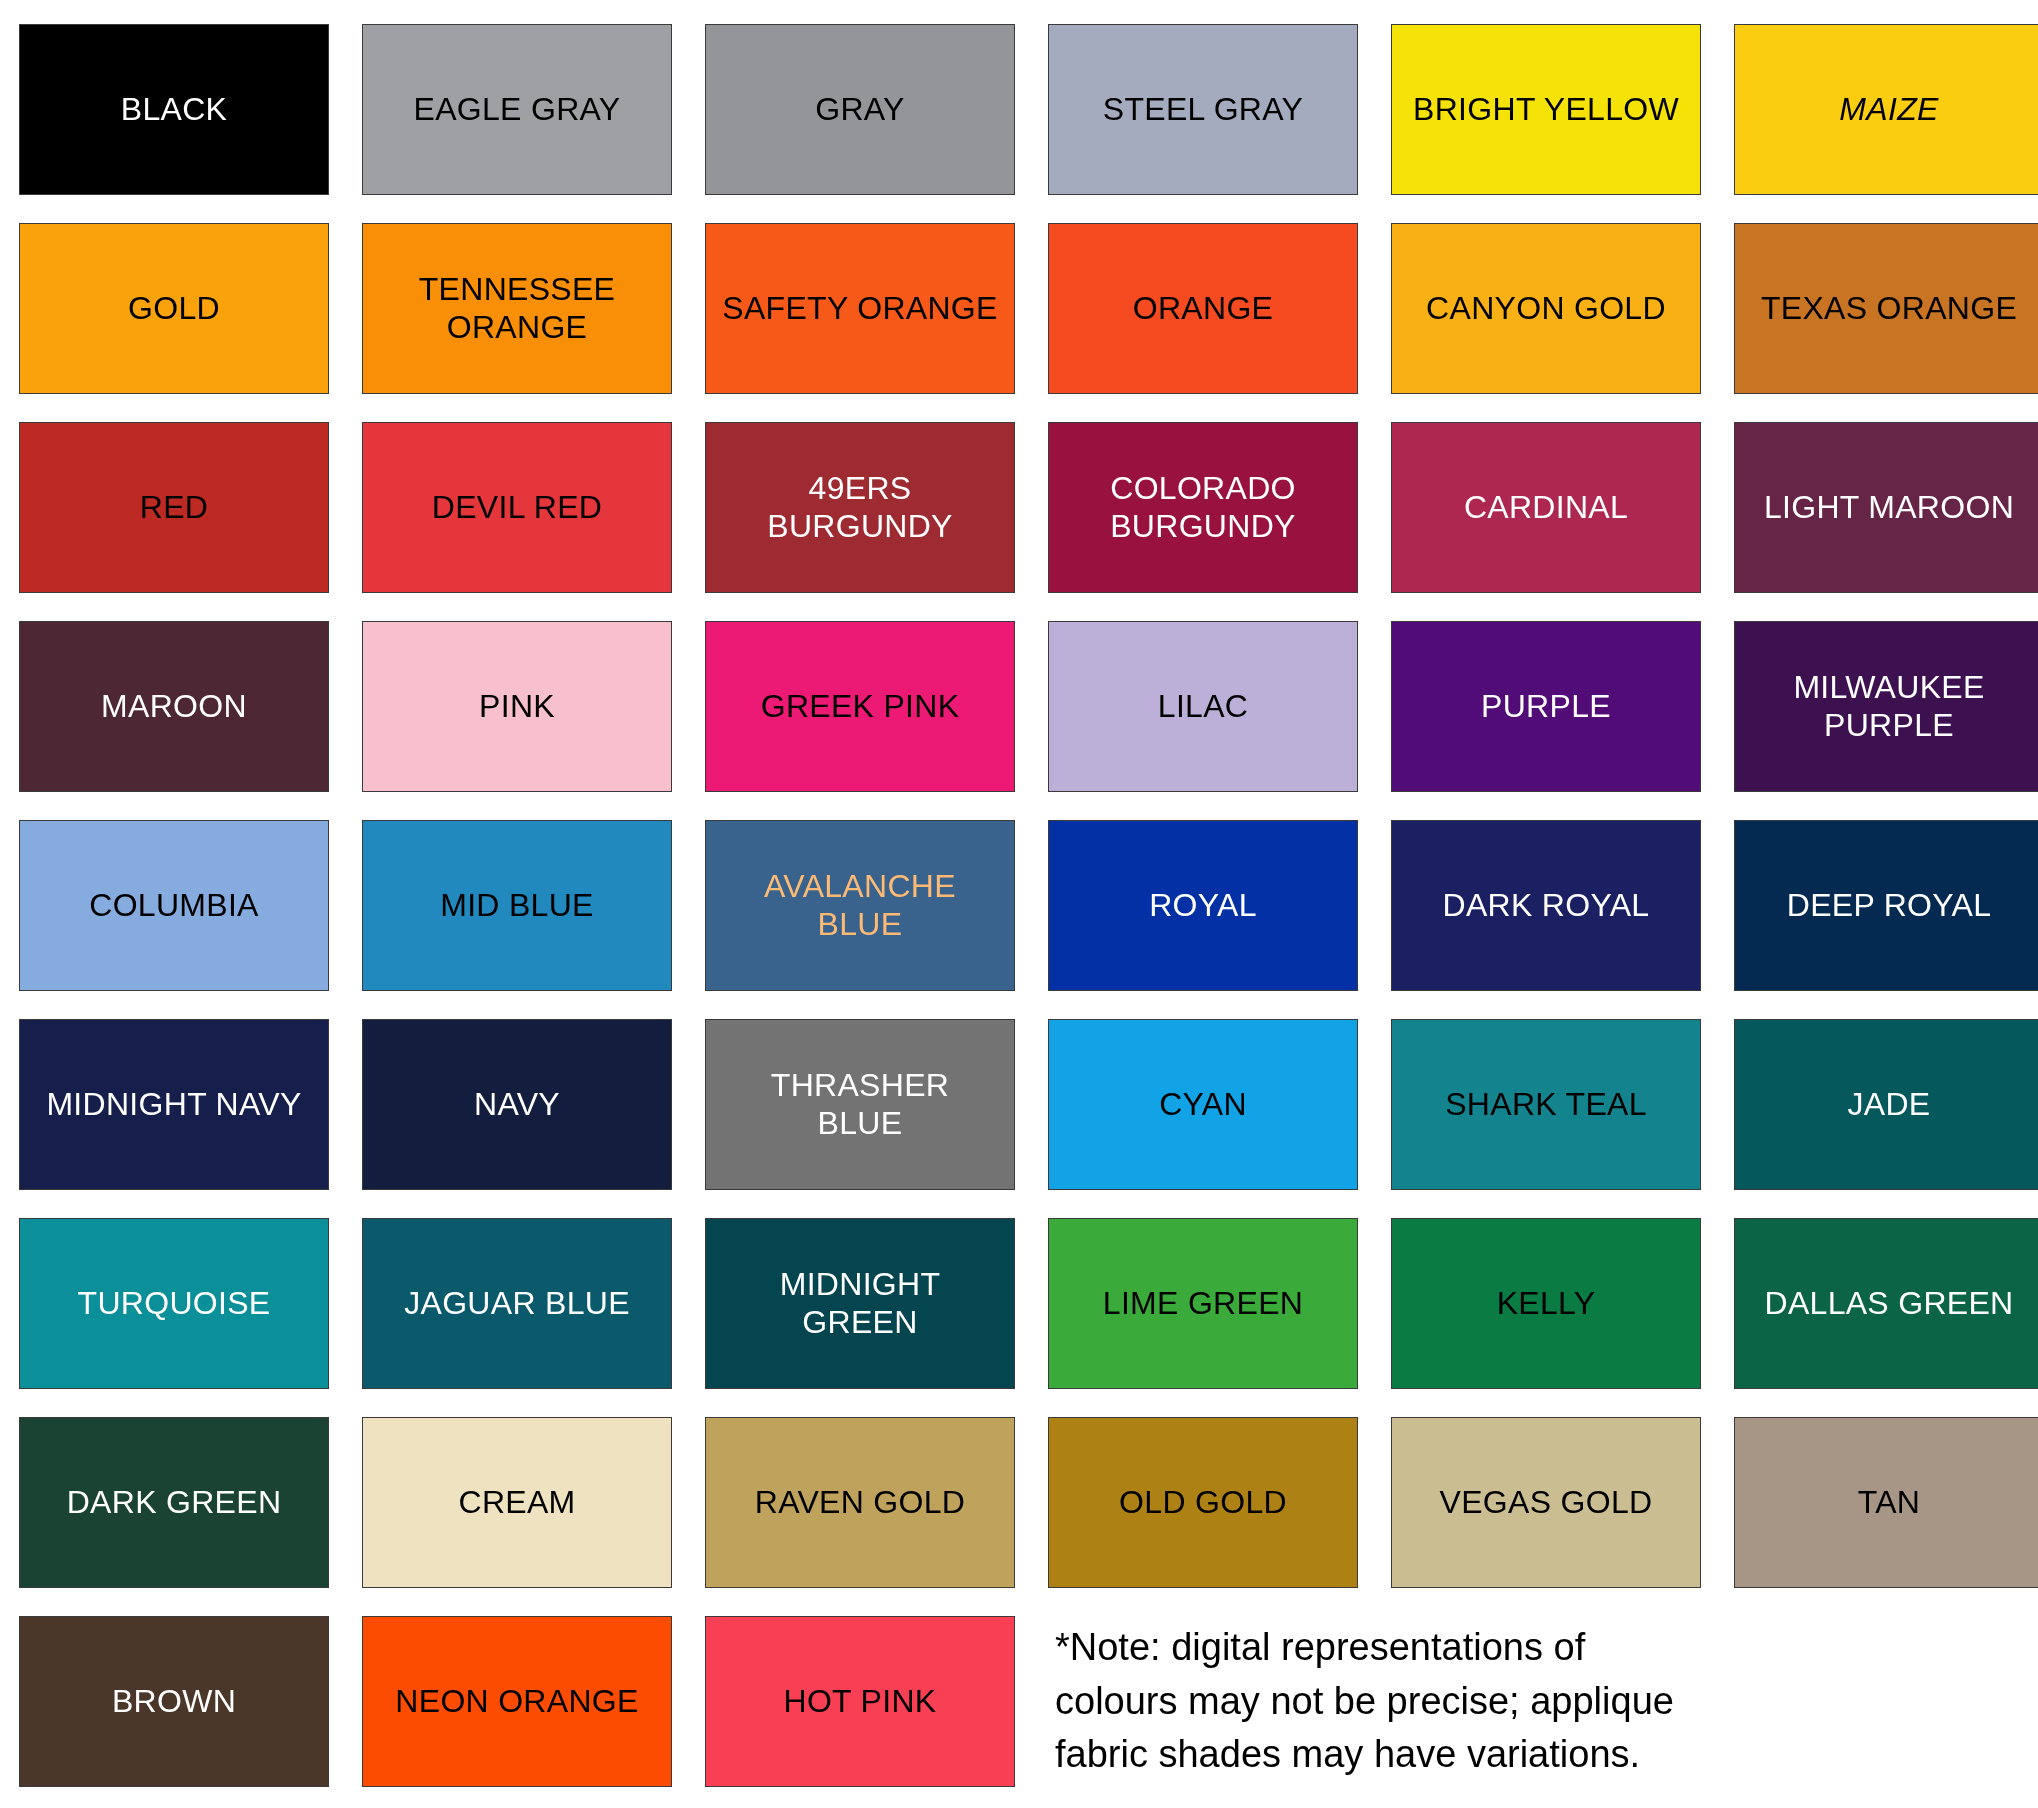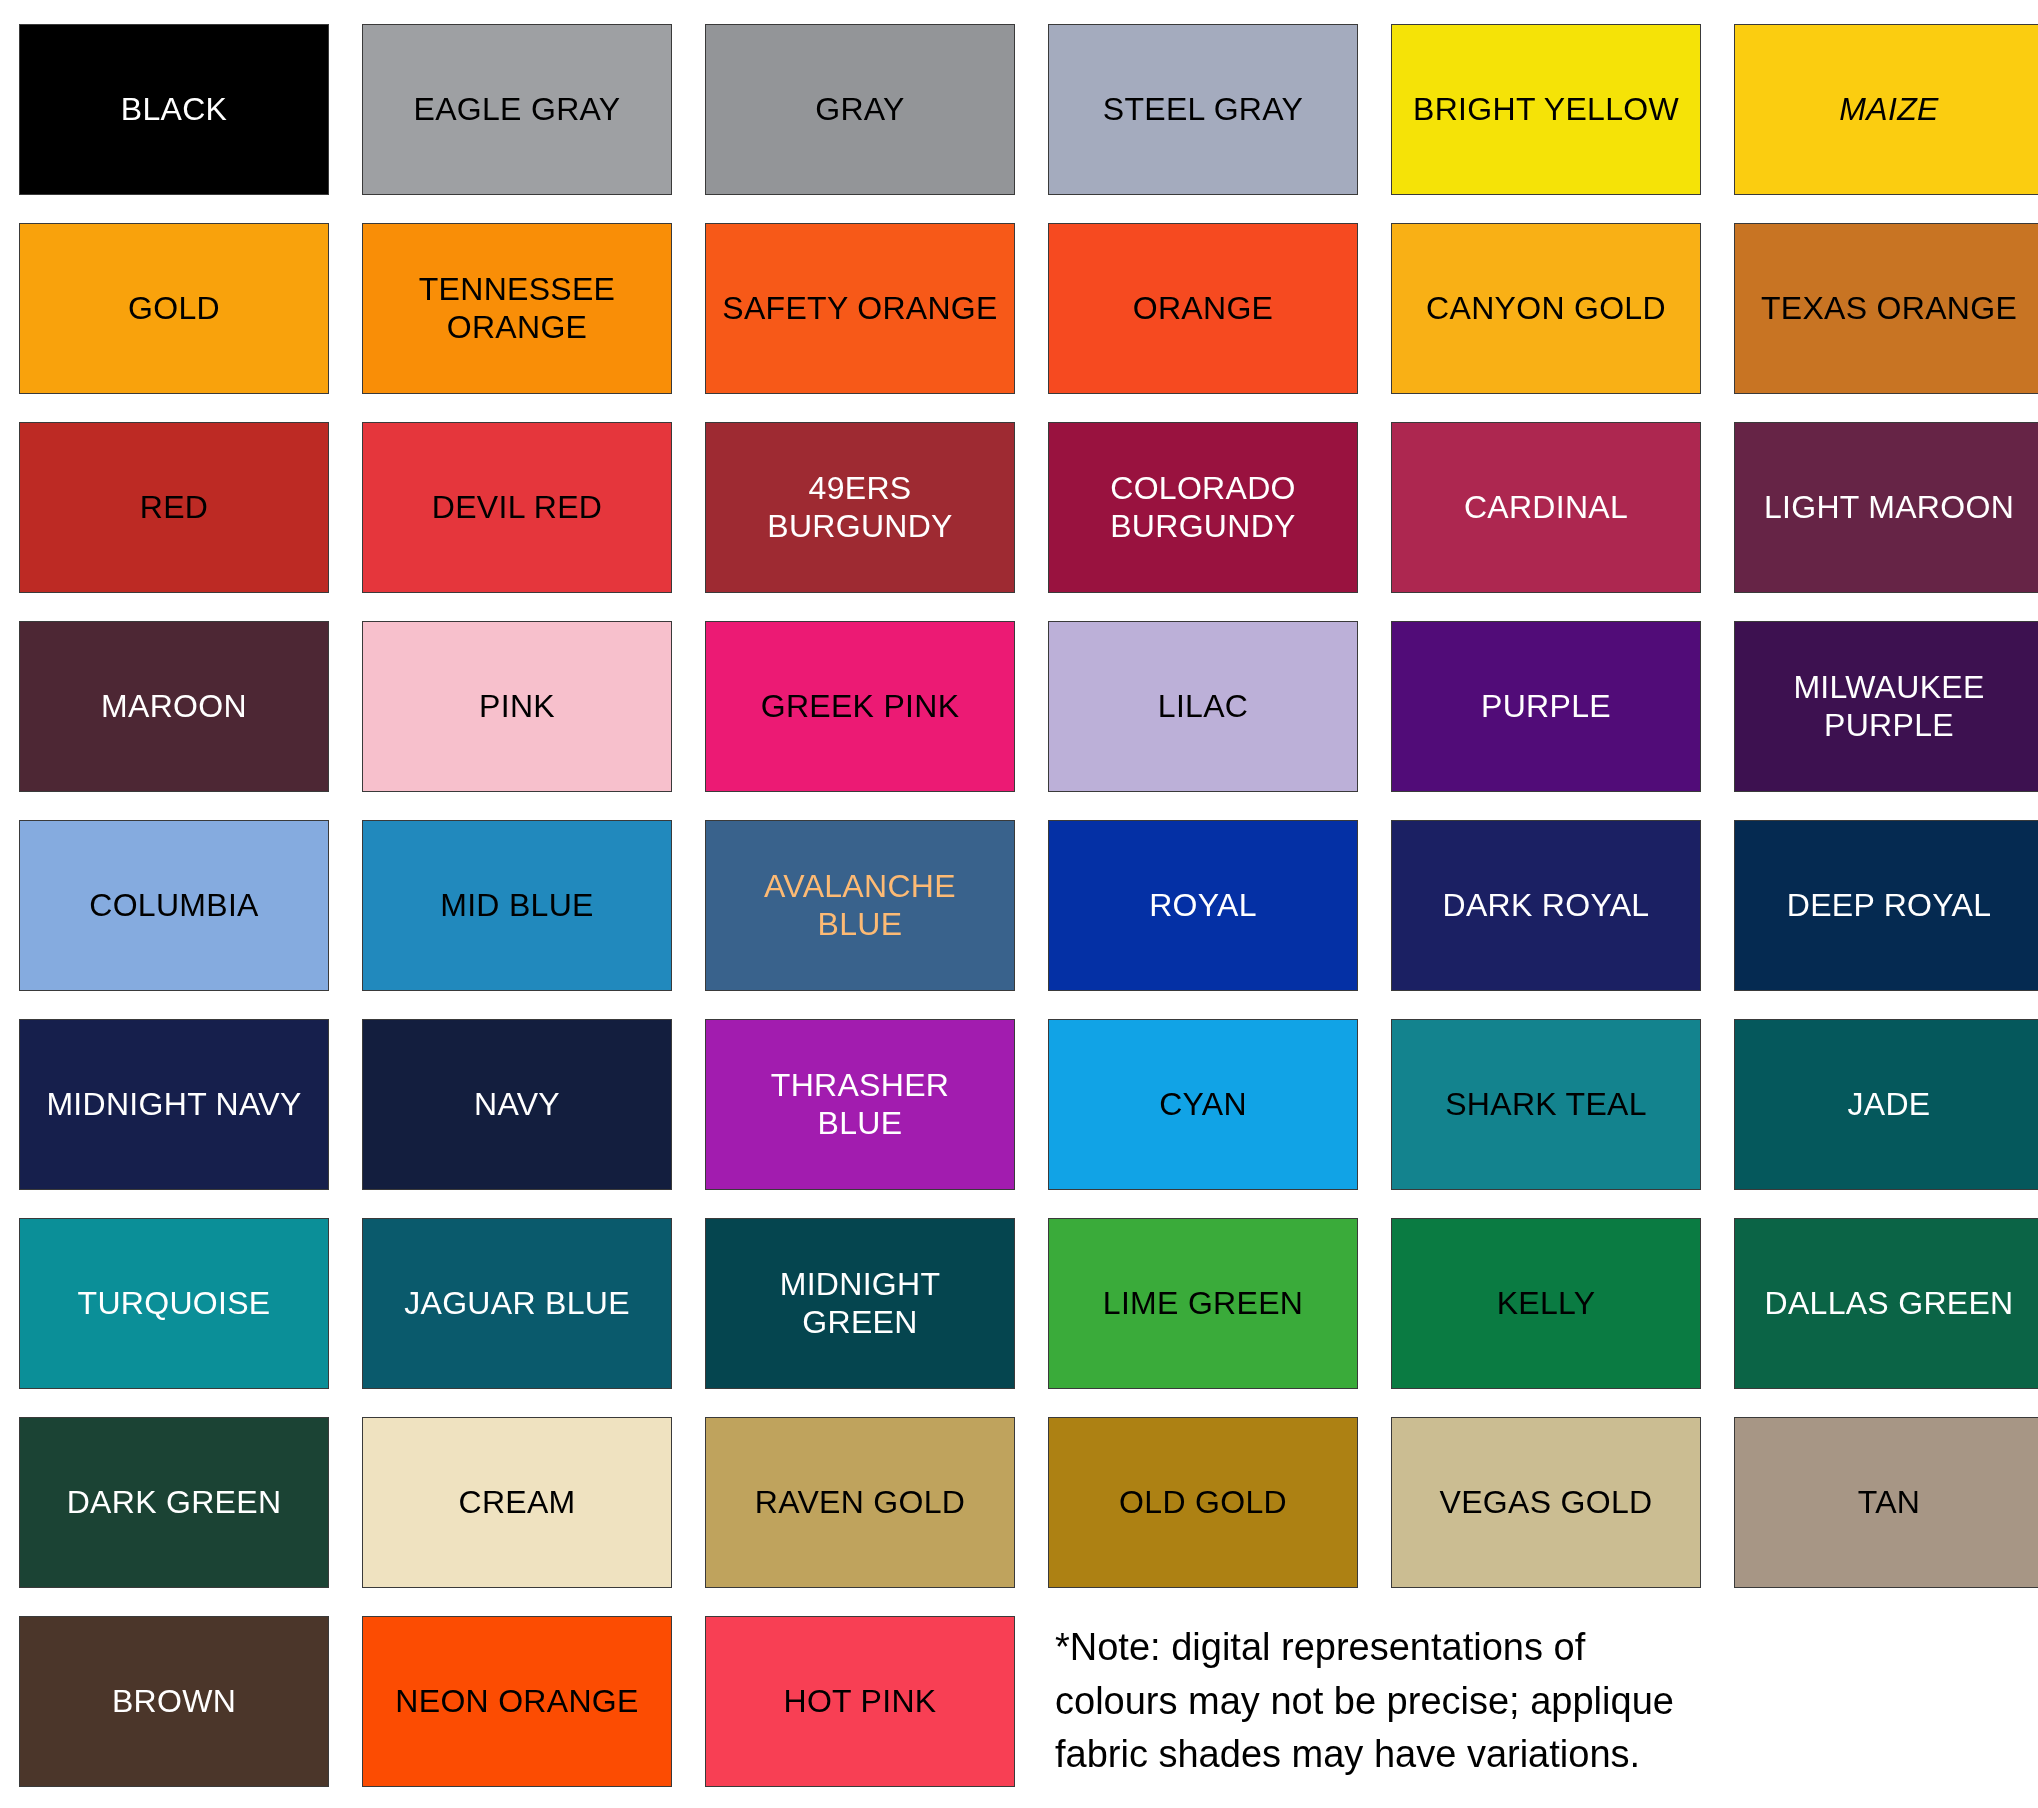--- a/index.html
+++ b/index.html
@@ -166,21 +166,21 @@
       </div>
       <div class="swatch" style="background: rgb(5, 42, 81); border-color: rgb(58, 58, 58);">
         <span class="swatch-label" style="color: rgb(255, 255, 255);">DEEP ROYAL</span>
       </div>
       <div class="swatch" style="background: rgb(22, 31, 76); border-color: rgb(58, 58, 58);">
         <span class="swatch-label" style="color: rgb(255, 255, 255);">MIDNIGHT NAVY</span>
       </div>
       <div class="swatch" style="background: rgb(19, 30, 62); border-color: rgb(58, 58, 58);">
         <span class="swatch-label" style="color: rgb(255, 255, 255);">NAVY</span>
       </div>
-      <div class="swatch" style="background: #a21caf; border-color: rgb(58, 58, 58);">
+      <div class="swatch" style="background: #737373; border-color: rgb(58, 58, 58);">
         <span class="swatch-label" style="color: rgb(255, 255, 255);">THRASHER
 BLUE</span>
       </div>
       <div class="swatch" style="background: rgb(17, 163, 230); border-color: rgb(58, 58, 58);">
         <span class="swatch-label" style="color: rgb(0, 0, 0);">CYAN</span>
       </div>
       <div class="swatch" style="background: rgb(19, 131, 142); border-color: rgb(58, 58, 58);">
         <span class="swatch-label" style="color: rgb(0, 0, 0);">SHARK TEAL</span>
       </div>
       <div class="swatch" style="background: rgb(5, 88, 92); border-color: rgb(58, 58, 58);">

